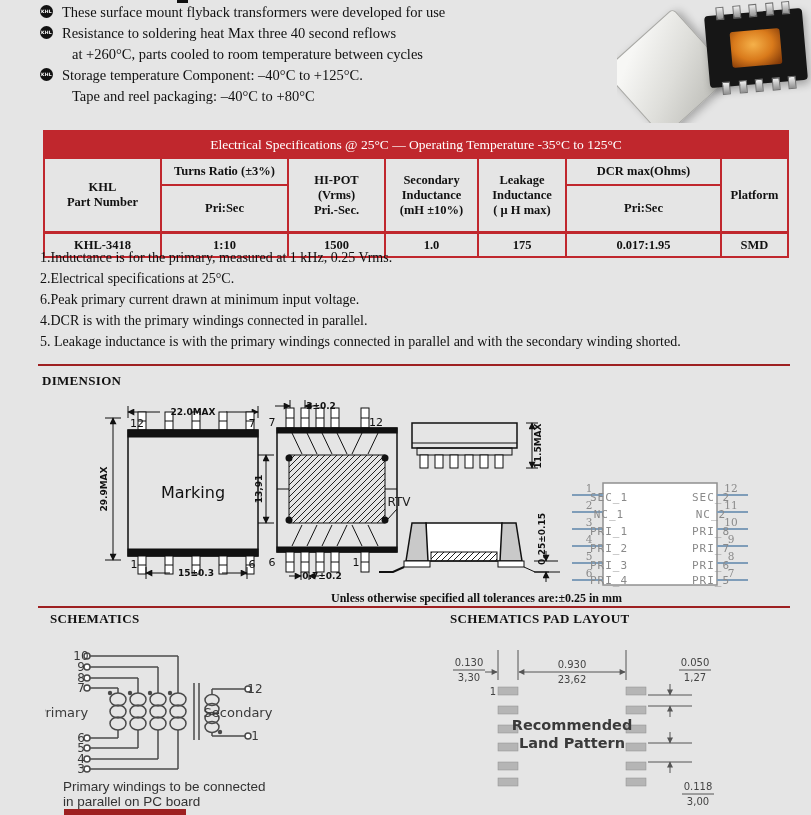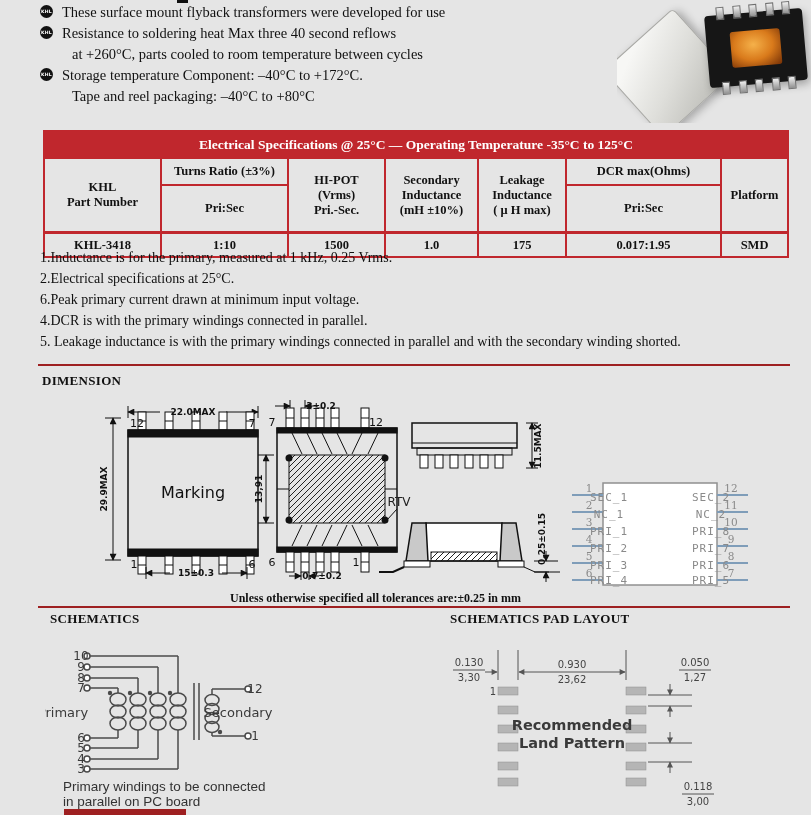--- a/index.html
+++ b/index.html
@@ -15,31 +15,31 @@
 .xm{position:absolute;left:4px;top:28px;width:92px;height:88px;transform:rotate(-42deg);background:linear-gradient(155deg,#f7f7f5 15%,#dededa 55%,#c2c2bd 90%);border:1px solid #a8a8a4;border-radius:5px;box-shadow:3px 4px 8px rgba(0,0,0,.28)}
 .xc{position:absolute;left:86px;top:4px;width:106px;height:88px;transform:rotate(-5deg)}
 .xc .frame{position:absolute;left:4px;right:4px;top:8px;bottom:8px;background:#161616;border-radius:4px;box-shadow:2px 4px 8px rgba(0,0,0,.3)}
 .xc .coil{position:absolute;left:24px;right:24px;top:18px;bottom:18px;background:radial-gradient(ellipse at 45% 40%,#f5b14a,#d97a1b 50%,#7e3607 95%);border-radius:3px}
 .pinrow{position:absolute;left:16px;right:16px;display:flex;justify-content:space-between}
 .pinrow.t{top:0}.pinrow.b{bottom:0}
 .pinrow i{width:6px;height:11px;background:linear-gradient(#f0f0f0,#909090);border:1px solid #6f6f6f;display:block}
 
 .spec-table{position:absolute;left:43px;top:130px;width:744px;border-collapse:collapse;table-layout:fixed;font-family:"Liberation Serif",serif;font-weight:bold}
 .spec-table th,.spec-table td{border:2px solid #c0272d;text-align:center;vertical-align:middle;padding:1px 2px;white-space:pre-line}
-.spec-table .title th{background:#c0272d;color:#fff;font-size:13.5px;height:23px;font-weight:bold}
+.spec-table .title th{background:#c0272d;color:#fff;font-size:13.5px;height:23px;font-weight:normal}
 .spec-table .hdr th{font-size:12.5px}
 .spec-table .hdrA .sub{height:23px}
 .spec-table .hdrB th{height:43px}
 .spec-table .data td{font-size:12.5px;height:20px;border-top-width:3px}
 
 .notes{left:40px;top:247px;font-size:14px;line-height:21px}
 
 .redline{left:38px;width:752px;height:2px;background:#9e2021}
 .sec-h{font-weight:bold;font-size:13px;letter-spacing:.3px}
-.tol{left:230px;top:591px;width:400px;text-align:left;font-weight:bold;font-size:12px}
+.tol{left:222px;top:591px;width:400px;text-align:right;font-weight:bold;font-size:12px}
 .schemnote{left:63px;top:779px;font-family:Liberation Sans, sans-serif;font-size:13.5px;line-height:15px;color:#333}
 .redbar{left:64px;top:809px;width:122px;height:6px;background:#9e2021}
 .cutmark{left:177px;top:0;width:11px;height:3px;background:#111}
 
 .dtx{font:bold 9px "DejaVu Sans",sans-serif;fill:#111}
 .dnum{font:11px "DejaVu Sans",sans-serif;fill:#111}
 .mark{font:16px "DejaVu Sans",sans-serif;fill:#111}
 .rtv{font:12px "DejaVu Sans",sans-serif;fill:#222}
 .pnum{font:10.5px "DejaVu Serif",serif;fill:#8a8a8a}
 .plab{font:11px "DejaVu Sans Mono",monospace;fill:#8a8a8a;letter-spacing:1px}
@@ -62,21 +62,21 @@
       </div>
     <div class="feat">
         <span class="khl">KHL</span>
         <span>Resistance to soldering heat Max three 40 second reflows</span>
       </div>
     <div class="feat cont">
         <span>at +260°C, parts cooled to room temperature between cycles</span>
       </div>
     <div class="feat">
         <span class="khl">KHL</span>
-        <span>Storage temperature Component: –40°C to +172°C.</span>
+        <span>Storage temperature Component: –40°C to +125°C.</span>
       </div>
     <div class="feat cont">
         <span>Tape and reel packaging: –40°C to +80°C</span>
       </div>
   </div>
 
   <div class="abs photo">
     <div class="xm"></div>
     <div class="xc">
       <div class="frame">

